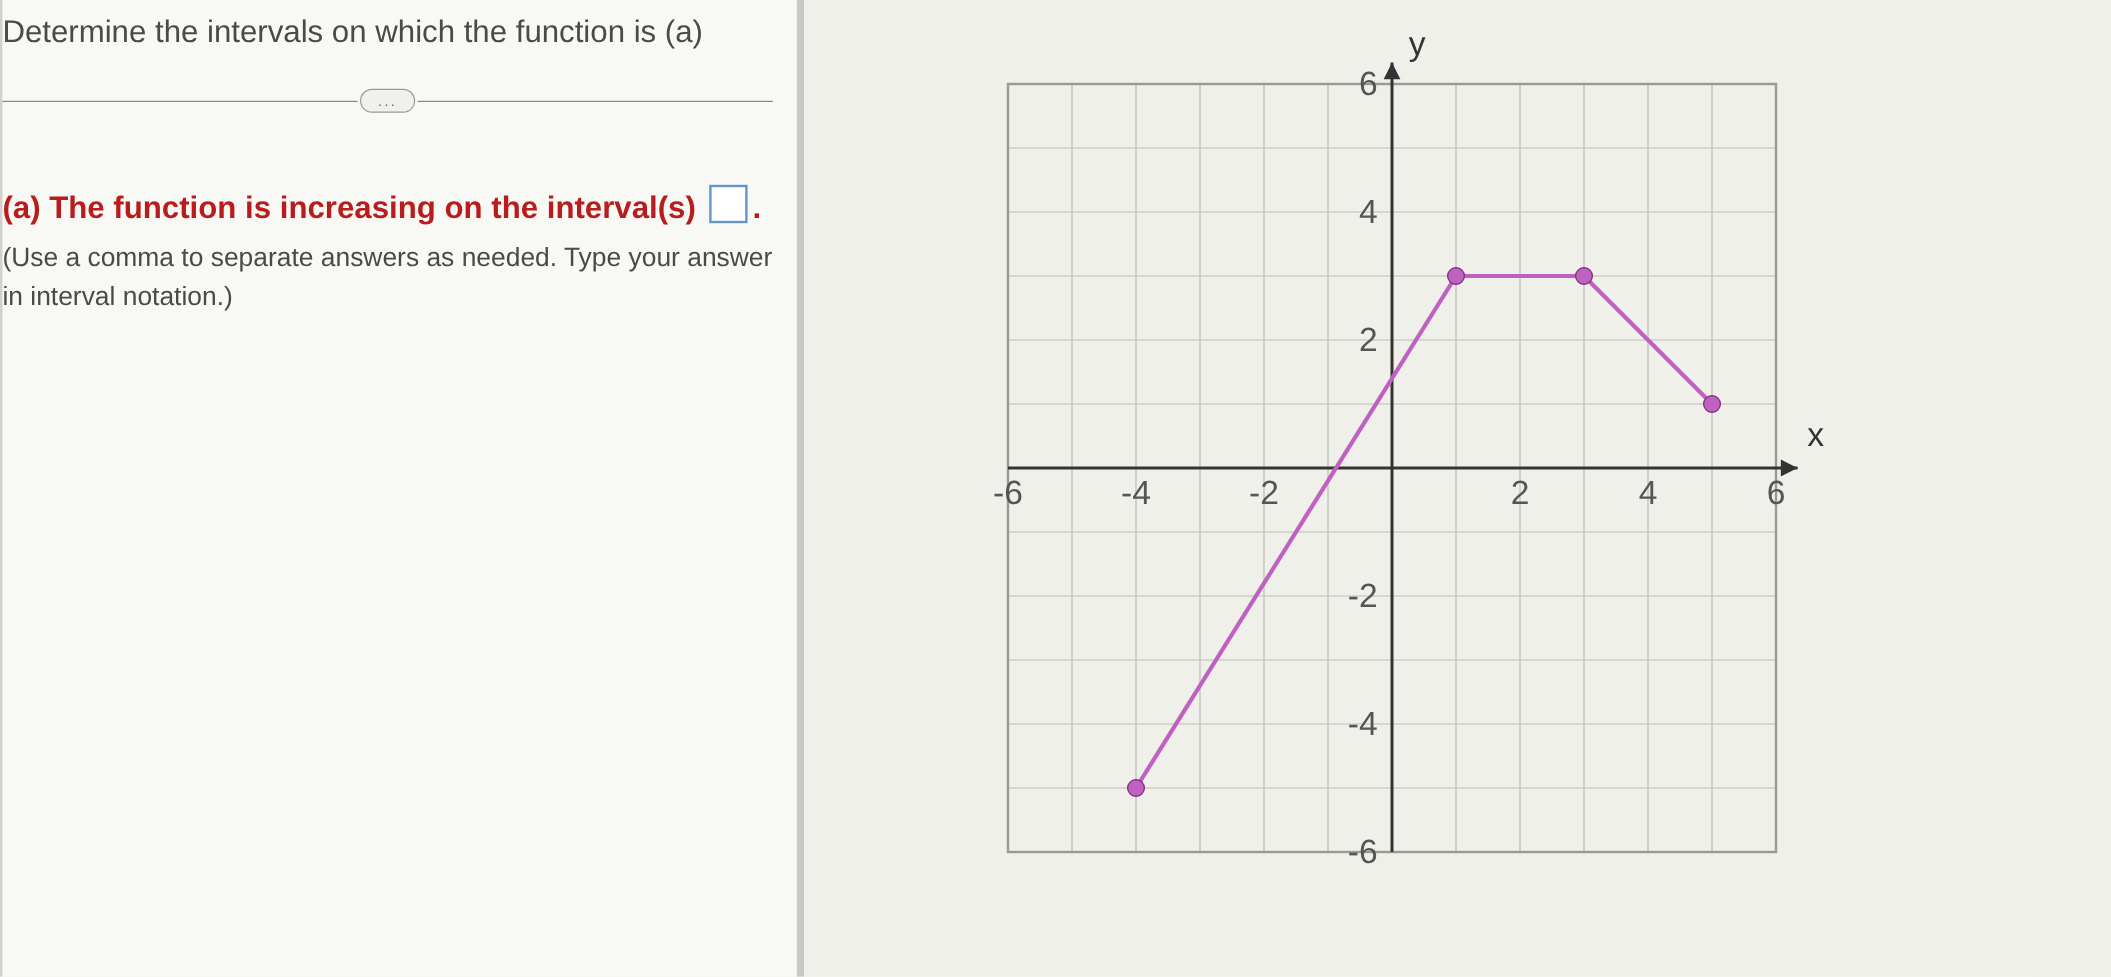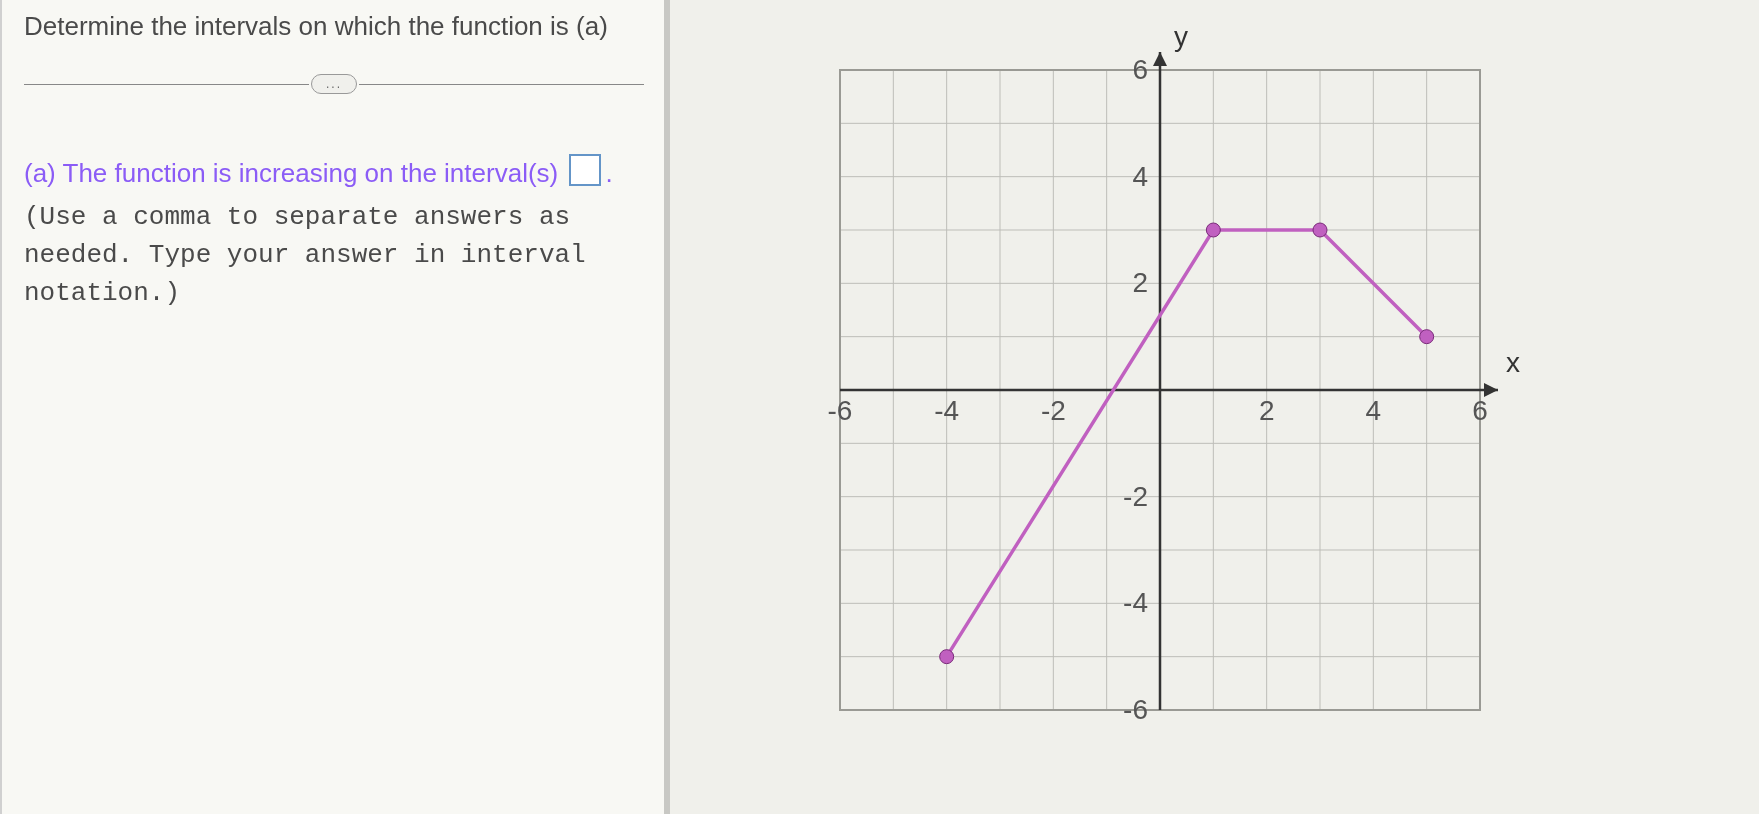--- a/index.html
+++ b/index.html
@@ -6,21 +6,21 @@
   body {
     font-family: Arial, Helvetica, sans-serif;
     background: #f5f5f0;
     width: 1759px;
     height: 814px;
     display: flex;
     overflow: hidden;
   }
   .left-panel {
     width: 670px;
-    padding: 8px 20px 20px 22px;
+    padding: 8px 20px 20px 0;
     border-left: 2px solid #d0d0d0;
     border-right: 6px solid #c8c8c4;
     background: #f8f8f4;
   }
   .prompt {
     font-size: 26px;
     color: #4a4a4a;
     line-height: 1.4;
     margin-bottom: 18px;
   }
@@ -39,38 +39,38 @@
     border-radius: 12px;
     padding: 2px 14px;
     font-size: 12px;
     color: #666;
     background: #f0f0ec;
     margin: 0 2px;
     letter-spacing: 2px;
   }
   .part-a {
     font-size: 26px;
-    color: #8b5cf6;
+    color: #b91c1c;
     line-height: 1.5;
+    font-weight: bold;
   }
   .answer-slot {
     display: inline-block;
     width: 32px;
     height: 32px;
     border: 2px solid #6495c8;
     vertical-align: -4px;
     background: #fff;
     margin: 0 4px;
   }
   .hint {
-    font-size: 26px;
+    font-size: 22px;
     color: #4a4a4a;
     line-height: 1.45;
     margin-top: 6px;
-    font-family: Liberation Mono, monospace;
   }
   .right-panel {
     flex: 1;
     position: relative;
     background: #f0f0eb;
     padding-left: 110px;
     padding-top: 10px;
   }
   .chart-svg {
     display: block;

